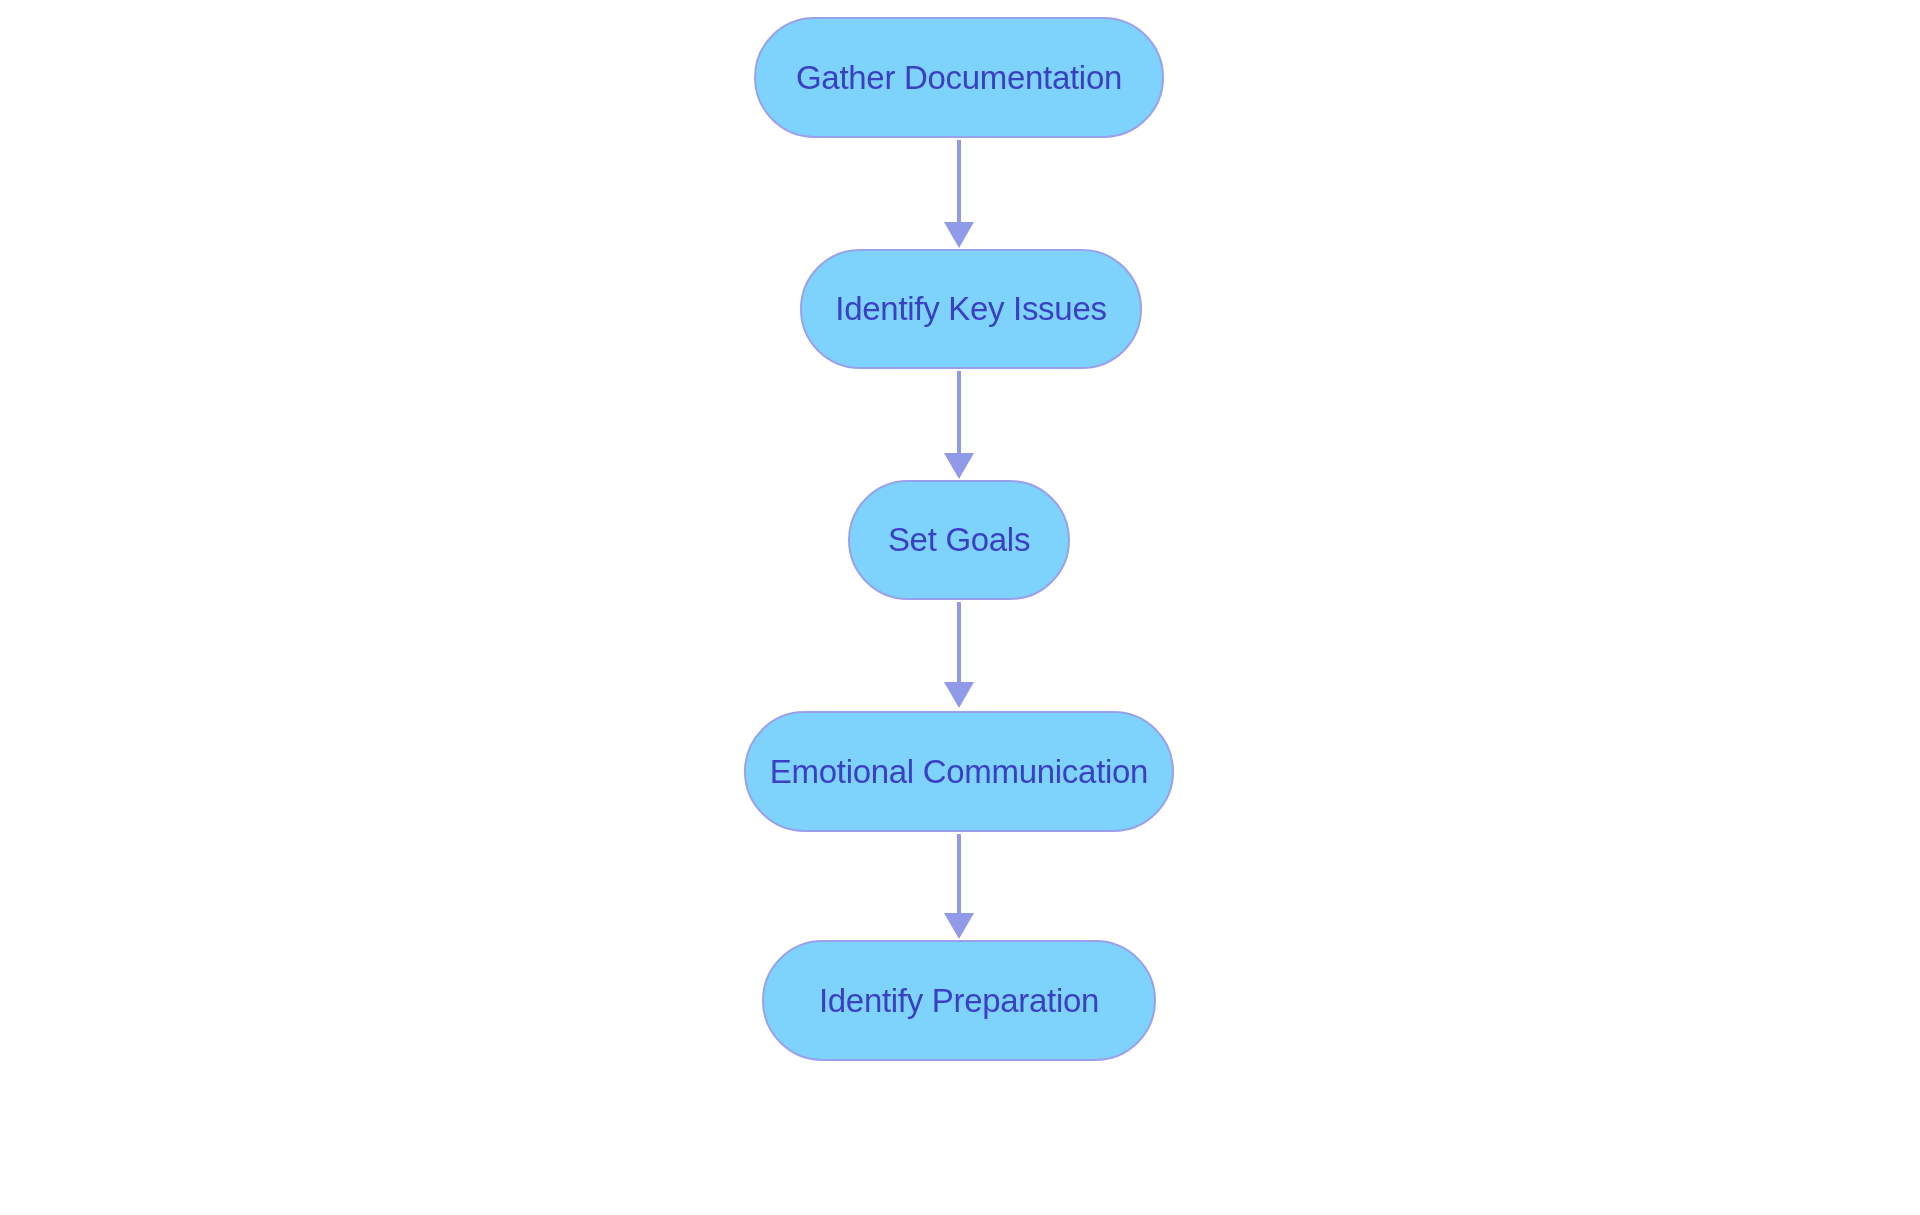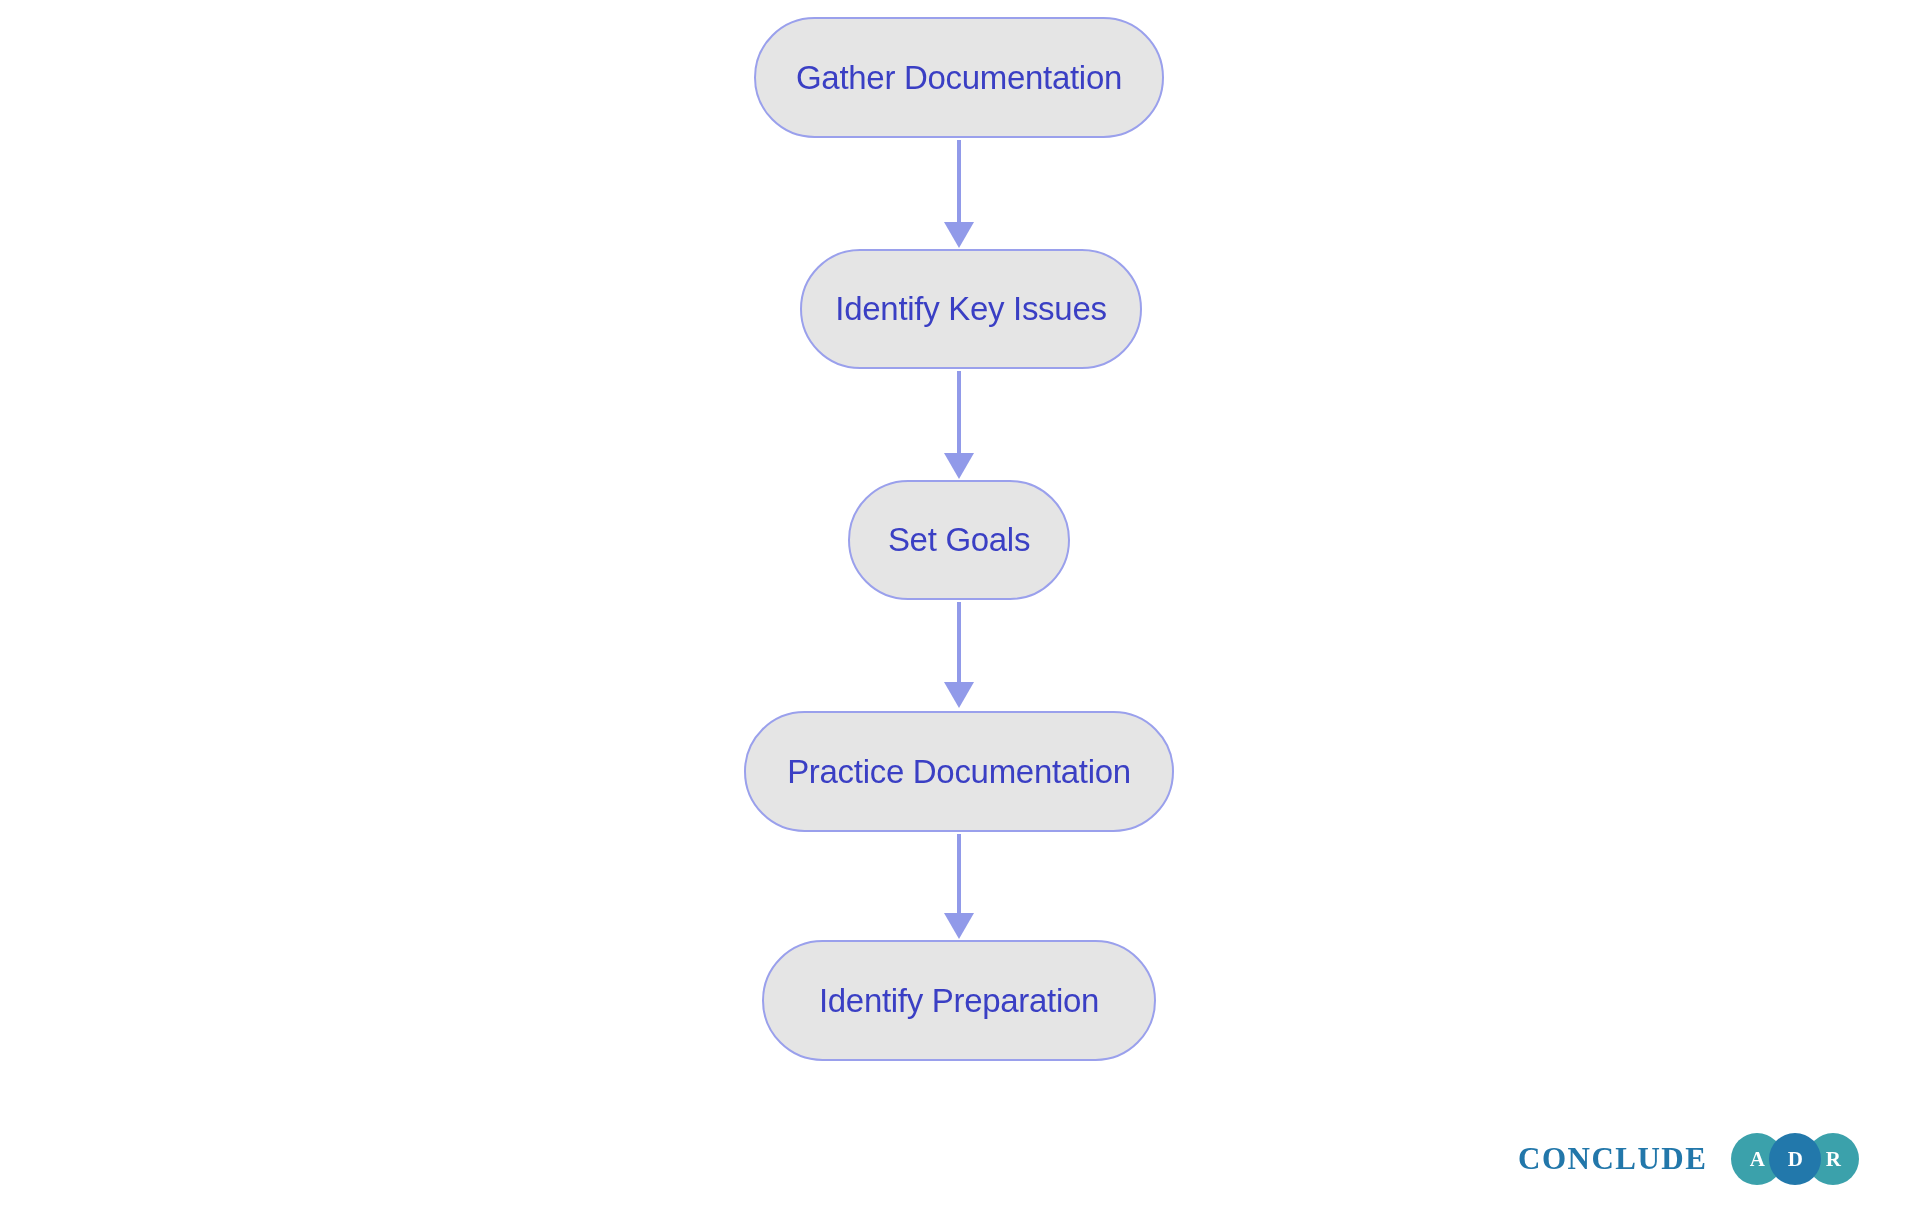--- a/index.html
+++ b/index.html
@@ -13,21 +13,21 @@
   .canvas {
     position: absolute;
     left: 0; top: 0;
     width: 1920px; height: 1215px;
   }
   
   .node {
     position: absolute;
     height: 121px;
     border-radius: 61px;
-    background: #e5e5e5;
+    background: #7dd3fc;
     border: 2px solid #9aa0ec;
     display: flex;
     align-items: center;
     justify-content: center;
     color: #3a3fc4;
     font-size: 33px;
     letter-spacing: -0.3px;
     white-space: nowrap;
   }
   .node-1 { left: 754px; top: 17px;  width: 410px; }
@@ -111,21 +111,21 @@
 
   <div class="node node-2">
     <span>Identify Key Issues</span>
   </div>
 
   <div class="node node-3">
     <span>Set Goals</span>
   </div>
 
   <div class="node node-4">
-    <span>Practice Documentation</span>
+    <span>Emotional Communication</span>
   </div>
 
   <div class="node node-5">
     <span>Identify Preparation</span>
   </div>
 
   <div class="arrow arrow-1">
     <div class="shaft"></div>
     <div class="head"></div>
   </div>
@@ -135,22 +135,14 @@
   </div>
   <div class="arrow arrow-3">
     <div class="shaft"></div>
     <div class="head"></div>
   </div>
   <div class="arrow arrow-4">
     <div class="shaft"></div>
     <div class="head"></div>
   </div>
 
-  <div class="logo">
-    <span class="wordmark">CONCLUDE</span>
-    <span class="badges">
-      <span class="badge badge-teal">A</span>
-      <span class="badge badge-blue">D</span>
-      <span class="badge badge-teal">R</span>
-    </span>
-  </div>
 
 </div>
 
 </body></html>

